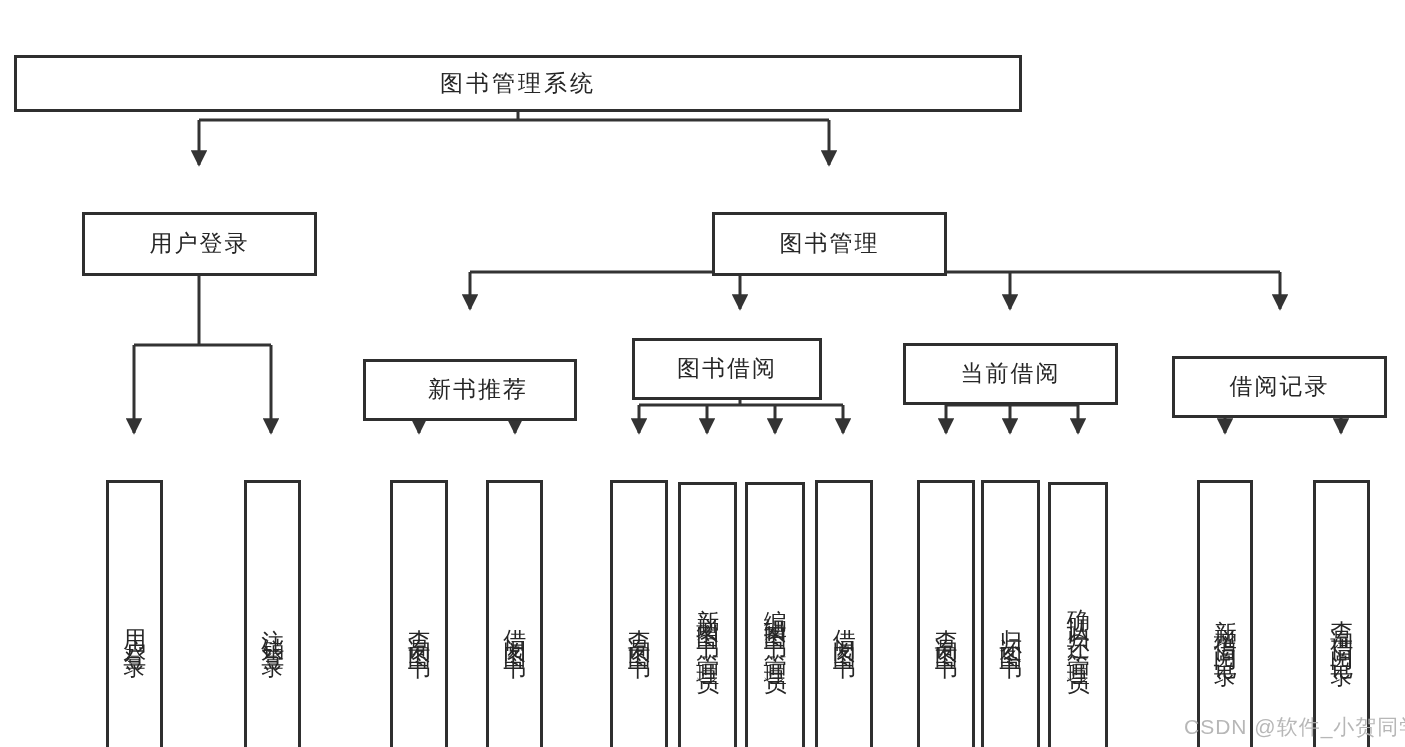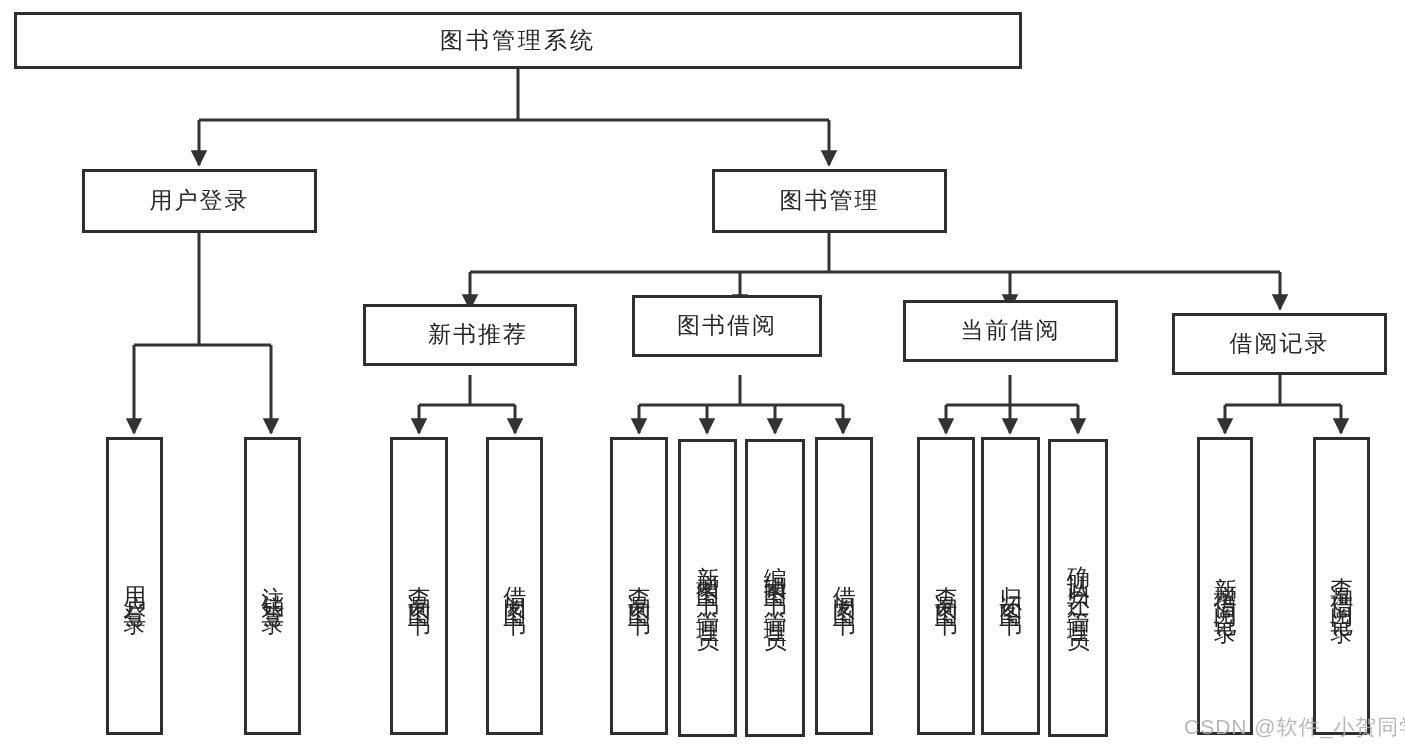--- a/index.html
+++ b/index.html
@@ -12,20 +12,21 @@
     background:#ffffff;
     border:3px solid #2f2f2f;
     color:#262626;
     font-size:23px;
     letter-spacing:2px;
     display:flex;
     align-items:center;
     justify-content:center;
     text-align:center;
     line-height:1.2;
+    margin-top:43px;
   }
   .node.v{
     writing-mode:vertical-rl;
     text-orientation:mixed;
     letter-spacing:9px;
     padding:6px 0;
   }
   .watermark{
     position:absolute;
     left:1184px;
@@ -90,21 +91,21 @@
       <path d="M1225,405 V433" marker-end="url(#arrow)"></path>
       <path d="M1341,405 V433" marker-end="url(#arrow)"></path>
     </g>
   </svg>
 
   <div class="node" style="left:14px;top:12px;width:1008px;height:57px;letter-spacing:3px;">图书管理系统</div>
 
   <div class="node" style="left:82px;top:169px;width:235px;height:64px;">用户登录</div>
   <div class="node" style="left:712px;top:169px;width:235px;height:64px;">图书管理</div>
 
-  <div class="node" style="left:363px;top:304px;width:214px;height:62px;padding-left:16px;">新书推荐</div>
+  <div class="node" style="left:363px;top:316px;width:214px;height:62px;padding-left:16px;">新书推荐</div>
   <div class="node" style="left:632px;top:295px;width:190px;height:62px;">图书借阅</div>
   <div class="node" style="left:903px;top:300px;width:215px;height:62px;">当前借阅</div>
   <div class="node" style="left:1172px;top:313px;width:215px;height:62px;">借阅记录</div>
 
   <div class="node v" style="left:106px;top:437px;width:57px;height:298px;">用户登录</div>
   <div class="node v" style="left:244px;top:437px;width:57px;height:298px;">注销登录</div>
 
   <div class="node v" style="left:390px;top:437px;width:58px;height:298px;">查询图书</div>
   <div class="node v" style="left:486px;top:437px;width:57px;height:298px;">借阅图书</div>
 

